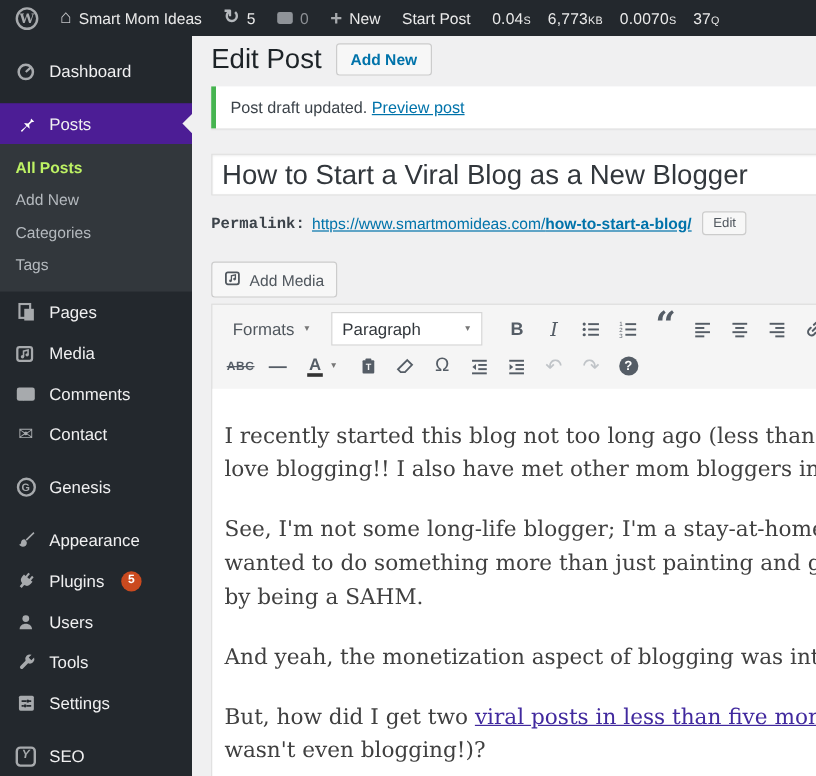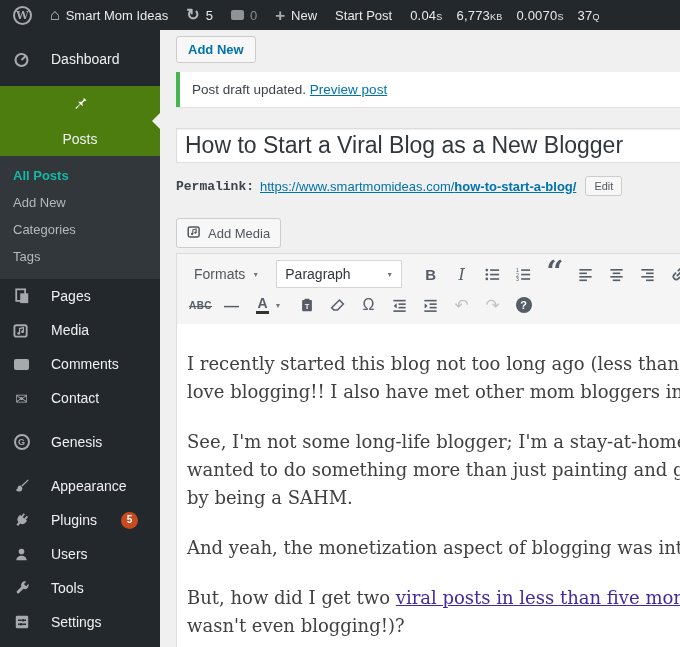--- a/index.html
+++ b/index.html
@@ -24,30 +24,30 @@
   .ico-update { font-size:16px; color:#b5b9bd; font-weight:bold; line-height:1; }
   .bubble { width:13px; height:10px; background:#8f9398; border-radius:2px; position:relative; display:inline-block; }
   .bubble::after { content:""; position:absolute; left:2px; bottom:-4px;
     border:4px solid transparent; border-top-color:#8f9398; border-right-width:0; }
   .muted { color:#8c8f94; }
   .plus { font-size:17px; color:#a7aaad; font-weight:bold; line-height:1; }
   .perf { gap:14px; font-variant:small-caps; letter-spacing:.2px; }
   .perf span { font-variant:small-caps; }
   
   .sidebar { position:absolute; top:30px; left:0; width:160px; bottom:0; background:#23282d; padding-top:12px; box-sizing:border-box; }
-  .mi { display:flex; align-items:center; gap:20px; padding:8px 12px; color:#f0f0f1;
+  .mi { display:flex; align-items:center; gap:10px; padding:8px 12px; color:#f0f0f1;
         font-size:14px; font-weight:500; position:relative; line-height:18px; cursor:pointer; }
   .mi .ico { width:19px; display:flex; justify-content:center; align-items:center; color:#a7aaad; flex:none; }
-  .mi.active { background:#4d7c0f;flex-direction:column; }
+  .mi.active { background:#4c1d95; }
   .mi.active .ico { color:#fff; }
   .mi.active::after { content:""; position:absolute; right:0; top:50%; margin-top:-8px;
      border:8px solid transparent; border-right-color:#f0f0f1; border-left-width:0; }
   .submenu { background:#32373c; padding:6px 0 9px; }
   .smi { padding:5px 12px 5px 13px; font-size:13px; color:#b4b9be; line-height:17px; cursor:pointer; }
-  .smi.current { color:#14b8a6; font-weight:bold; }
+  .smi.current { color:#bef264; font-weight:bold; }
   .sep { height:10px; }
   .badge { background:#ca4a1f; color:#fff; border-radius:50%; font-size:10px; min-width:17px; height:17px;
      display:inline-flex; align-items:center; justify-content:center; margin-left:4px; font-weight:bold; }
   .circle-glyph { width:16px; height:16px; border:2px solid #a7aaad; border-radius:50%;
      display:flex; align-items:center; justify-content:center; font-size:9px; font-weight:bold; color:#a7aaad; box-sizing:border-box; }
   .tile-glyph { width:17px; height:17px; border:2px solid #a7aaad; border-radius:4px;
      display:flex; align-items:center; justify-content:center; font-size:10px; font-weight:bold; color:#a7aaad; box-sizing:border-box; font-style:italic; }
   .bubble-lg { width:15px; height:11px; background:#a7aaad; border-radius:2px; position:relative; display:inline-block; }
   .bubble-lg::after { content:""; position:absolute; left:2px; bottom:-4px;
     border:4px solid transparent; border-top-color:#a7aaad; border-right-width:0; }
@@ -248,20 +248,21 @@
     <span class="ico">
         <span class="tile-glyph">Y</span>
       </span>
     <span>SEO</span>
   </div>
 </nav>
 
 <main class="content">
 
   <div class="pagehead">
+    <h1>Edit Post</h1>
     <button class="btn-addnew">Add New</button>
   </div>
 
   <div class="notice">
     <span>Post draft updated.</span>
     <a href="#">Preview post</a>
   </div>
 
   <input class="title-input" type="text" value="How to Start a Viral Blog as a New Blogger" style="">
 

